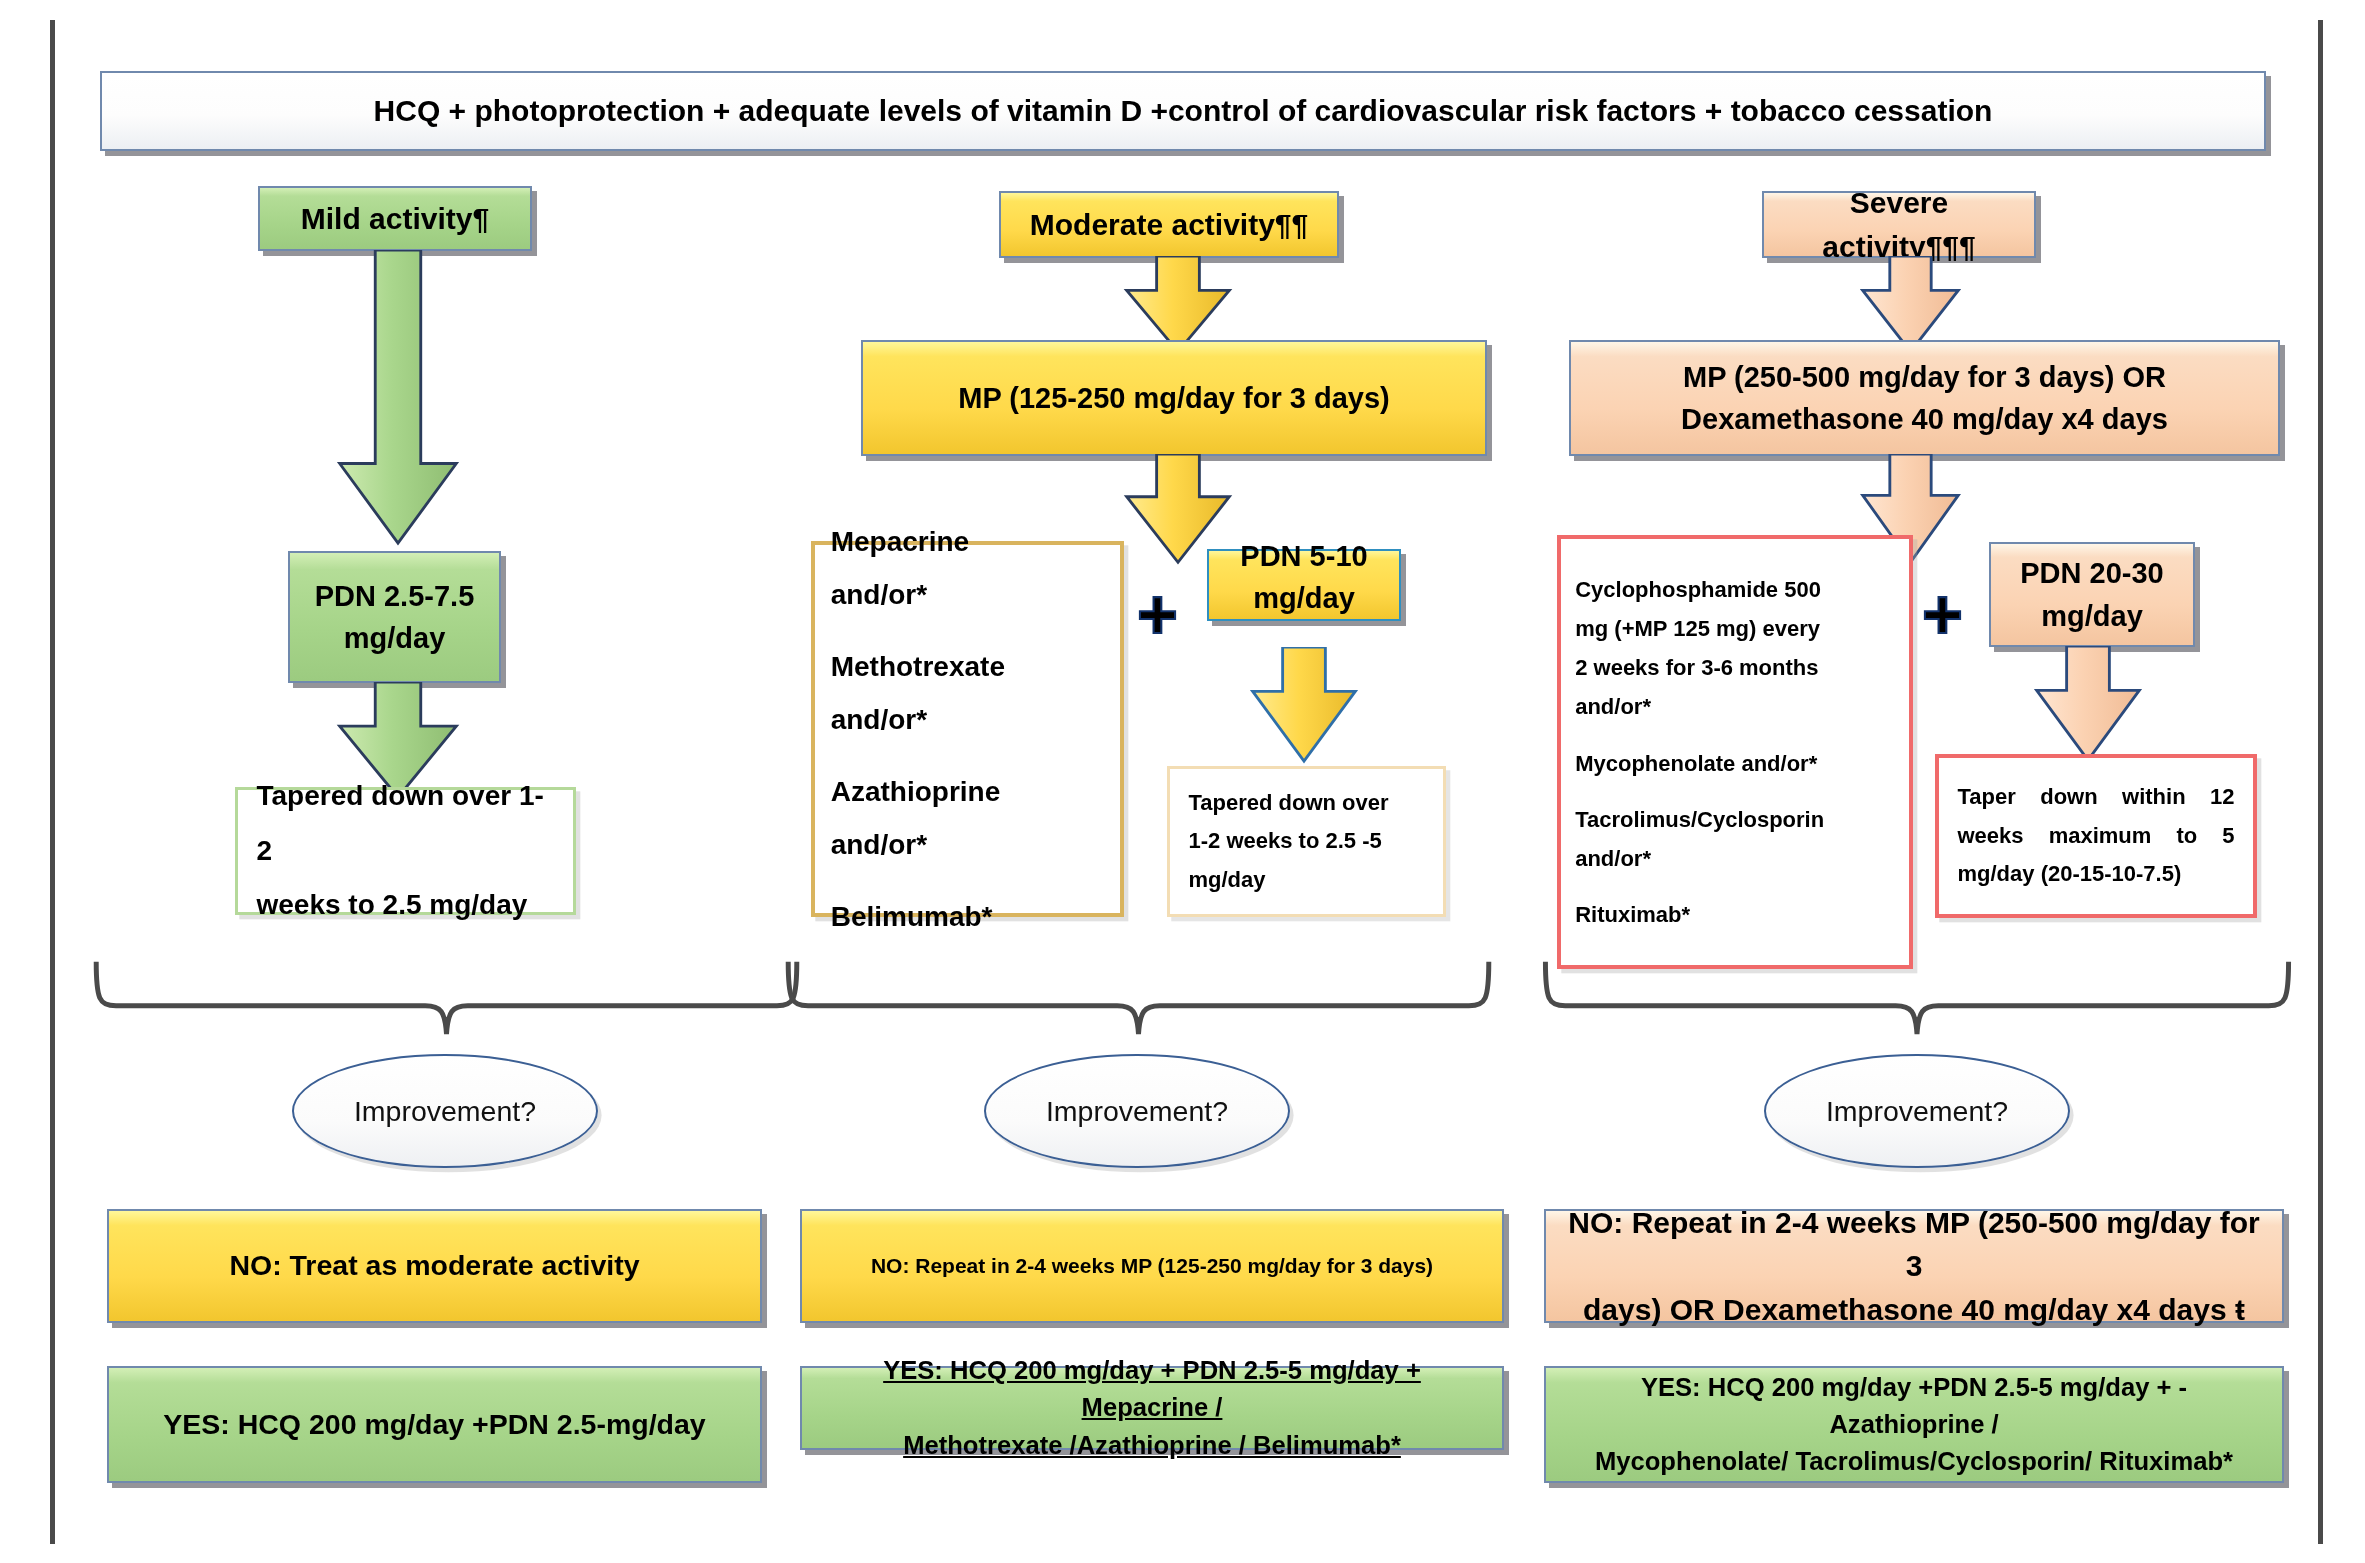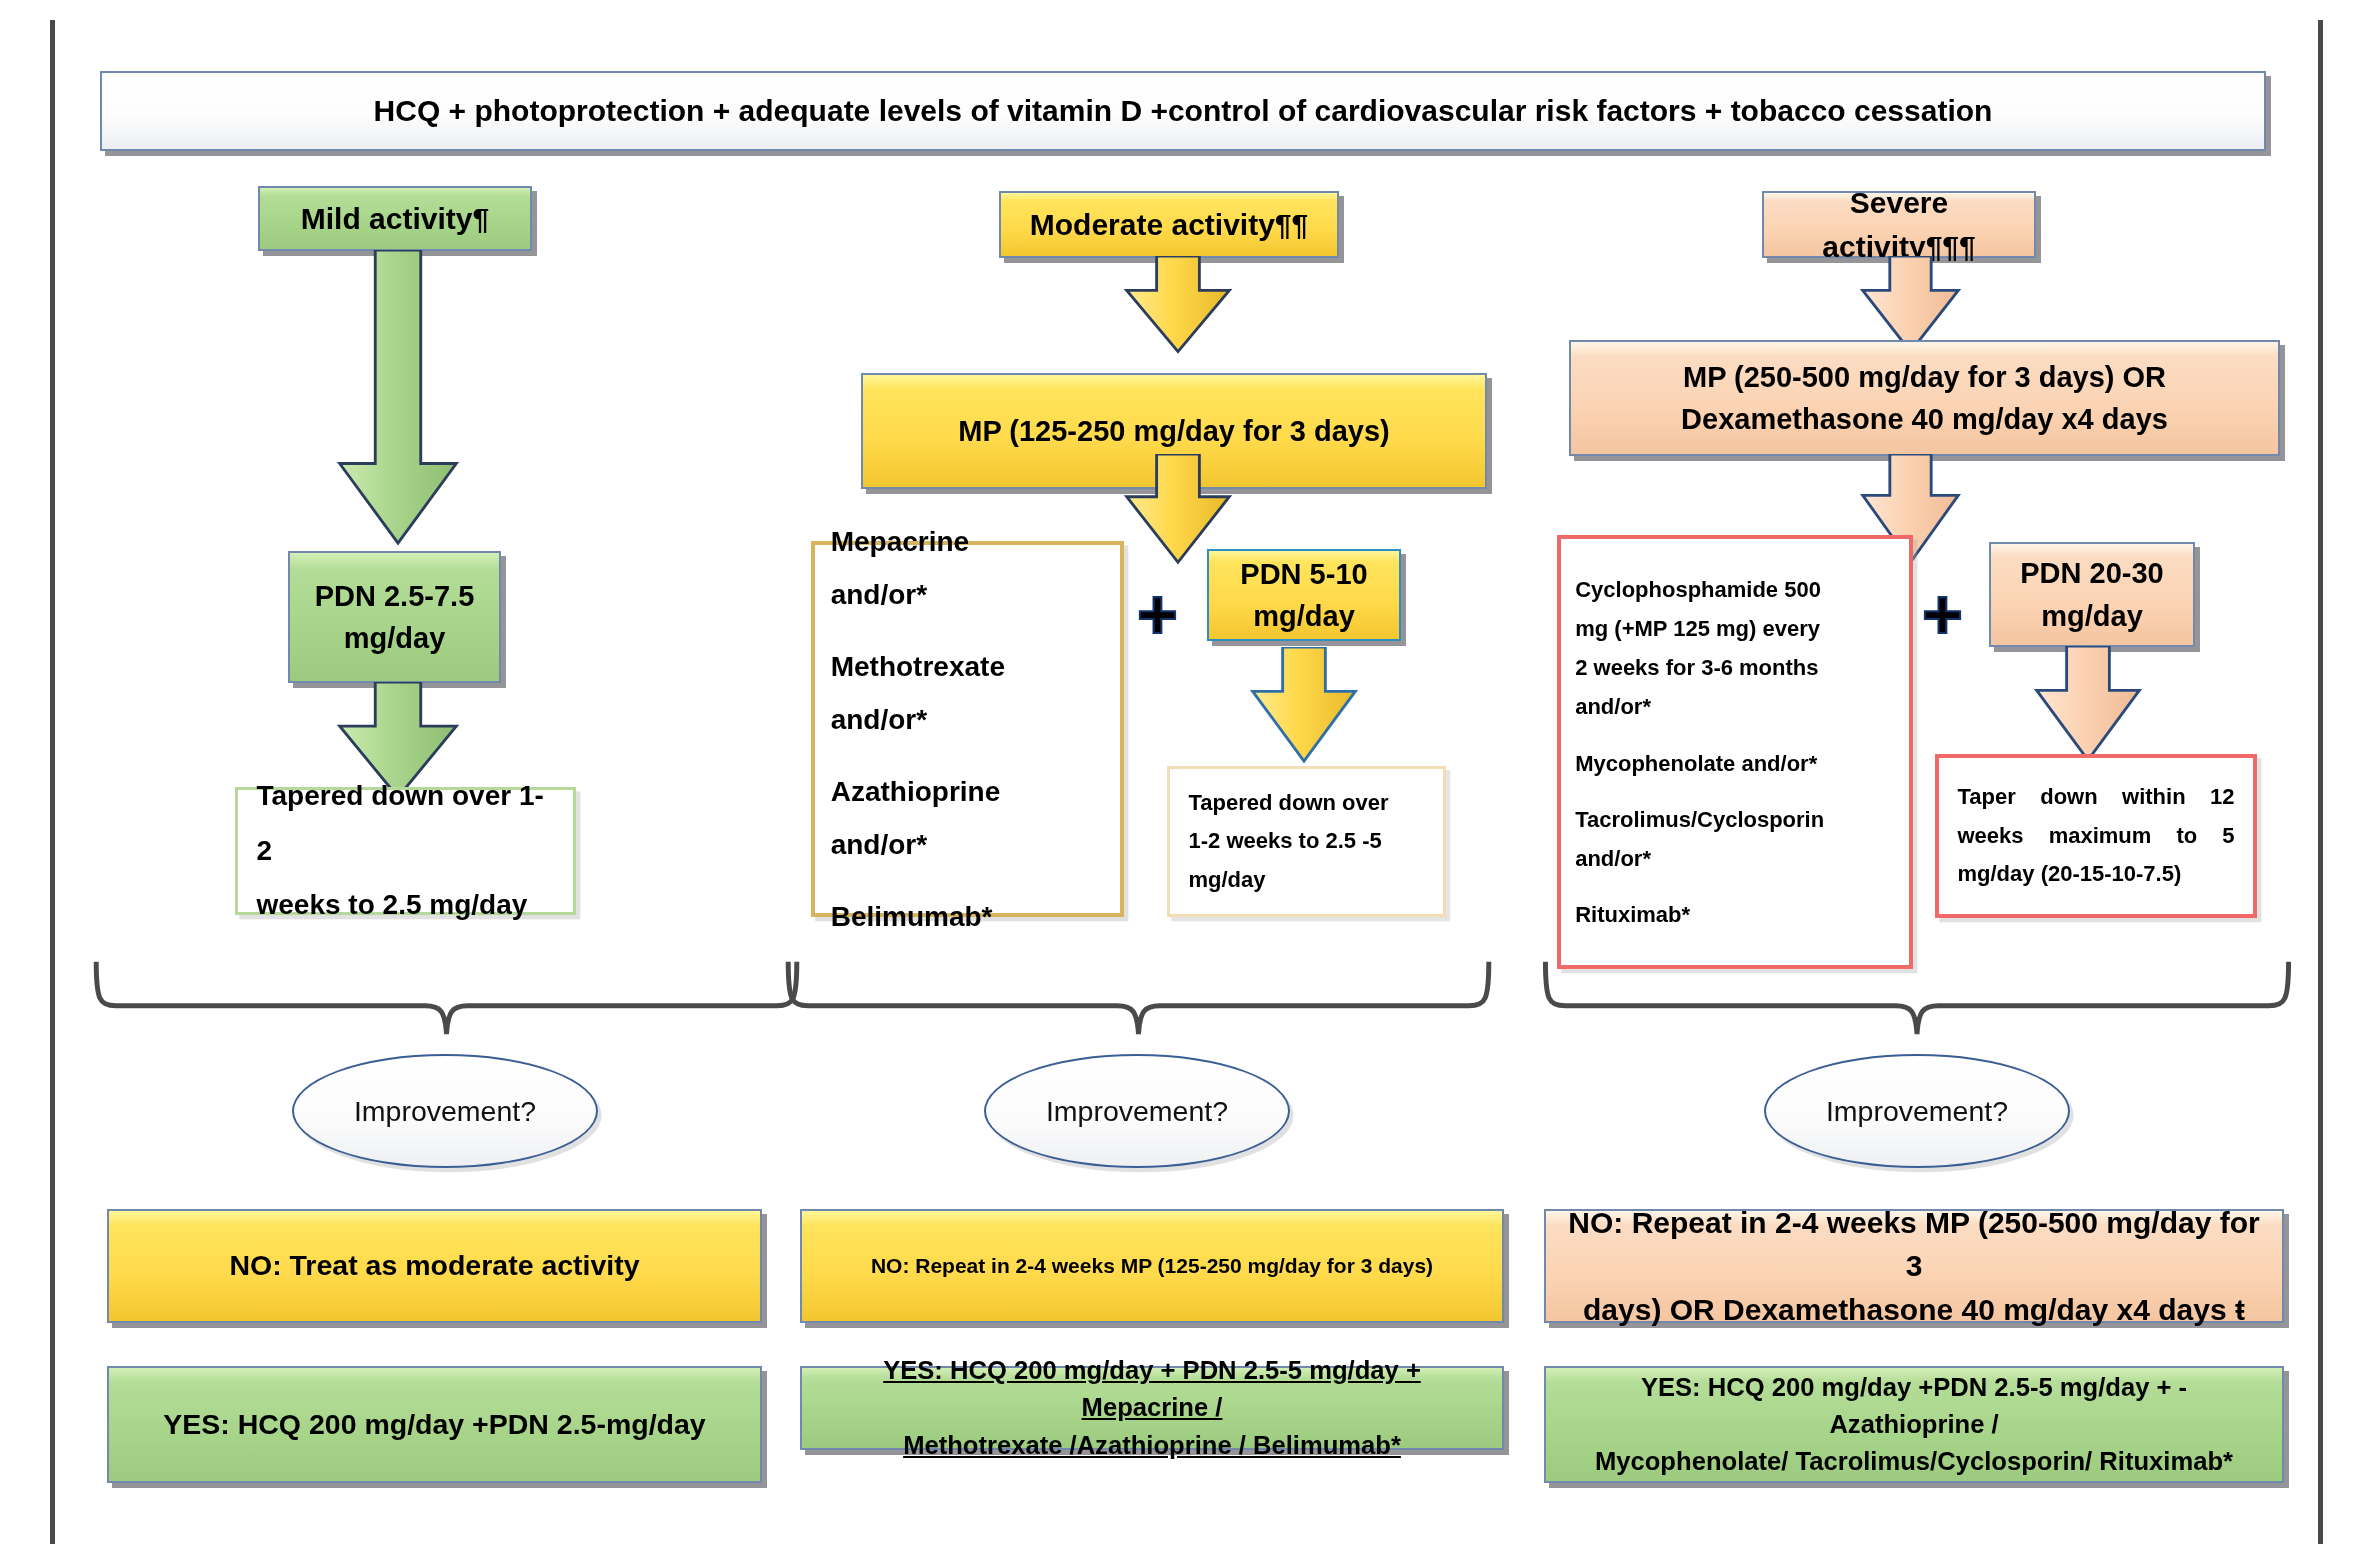--- a/index.html
+++ b/index.html
@@ -158,21 +158,21 @@
           <linearGradient id="gModA" x1="0" y1="0" x2="1" y2="0">
         <stop offset="0%" stop-color="#ffeb8f"></stop>
             <stop offset="45%" stop-color="#ffd84a"></stop>
             <stop offset="100%" stop-color="#e8b92a"></stop>
       </linearGradient>
         </defs>
       <polygon points="50,0 110,0 110,48 152,48 80,134 8,48 50,48" fill="url(#gModA)" stroke="#2b3c5c" stroke-width="4"></polygon>
     </svg>
   </div>
 
-  <div class="box yellow t-mp" style="left:861px; top:340px; width:626px; height:116px;margin-top:33px;">
+  <div class="box yellow t-mp" style="left:861px; top:340px; width:626px; height:116px;">
     <div class="inner">MP (125-250 mg/day for 3 days)</div>
   </div>
 
   <div class="arrow" style="left:1121px; top:454px;">
     <svg width="114" height="114" viewBox="0 0 160 160">
       <defs>
           <linearGradient id="gModB" x1="0" y1="0" x2="1" y2="0">
         <stop offset="0%" stop-color="#ffeb8f"></stop>
             <stop offset="45%" stop-color="#ffd84a"></stop>
             <stop offset="100%" stop-color="#e8b92a"></stop>
@@ -191,21 +191,21 @@
       <span class="line">Azathioprine</span>
       <span class="line" style="margin-bottom:18.5px;">and/or*</span>
       <span class="line">Belimumab*</span>
     </div>
   </div>
 
   <div class="plus" style="left:1137px; top:580px;">
     <span>+</span>
   </div>
 
-  <div class="box yellow t-pdn" style="left:1207px; top:549px; width:194px; height:92px; border-color:#2f8fc0;">
+  <div class="box yellow t-pdn" style="left:1207px; top:549px; width:194px; height:72px; border-color:#2f8fc0;align-items:flex-end;">
     <div class="inner">
       <span>PDN 5-10</span><br>
       <span>mg/day</span>
     </div>
   </div>
 
   <div class="arrow" style="left:1247px; top:647px;">
     <svg width="114" height="120" viewBox="0 0 160 168">
       <defs>
           <linearGradient id="gModC" x1="0" y1="0" x2="1" y2="0">

